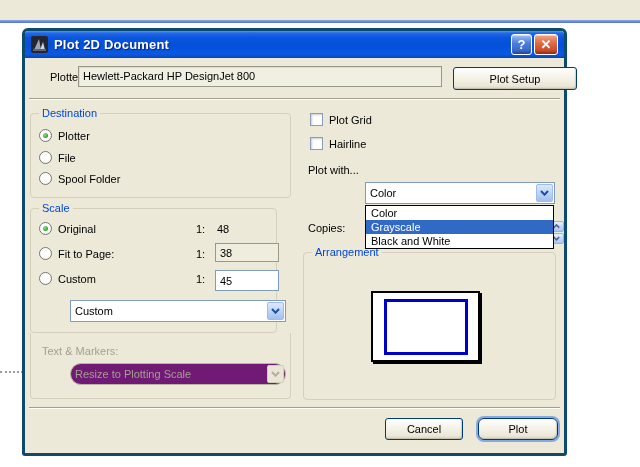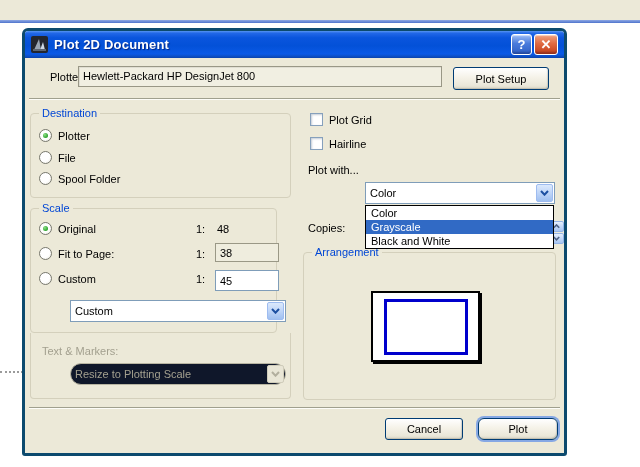--- a/index.html
+++ b/index.html
@@ -70,21 +70,21 @@
   .tbox { position:absolute; font-size:11px; font-family:"Liberation Sans",sans-serif;
           padding-left:4px; color:#000; }
   .tbox-ro { background:#efedde; border:1px solid #9a9886; }
   .tbox-edit { background:#fff; border:1px solid #7f9db9; }
 
   .combo { position:absolute; background:#fff; border:1px solid #7f9db9; cursor:pointer; }
   .combo .val { position:absolute; left:4px; top:0; line-height:20px; font-size:11px; color:#000; }
   .combo .drop { position:absolute; right:1px; top:1px; bottom:1px; width:17px; border-radius:2px;
                  background:linear-gradient(180deg,#dce9fc,#c2d7f8 45%,#a0c0f0);
                  border:1px solid #9ebcf0; display:flex; align-items:center; justify-content:center; }
-  .combo-dis { background:#0f172a; border-color:#b8b5a2;border-radius:11px; }
+  .combo-dis { background:#701a75; border-color:#b8b5a2;border-radius:11px; }
   .combo-dis .val { color:#a3a08f; }
   .combo-dis .drop { background:#e9e6d6; border-color:#cfccba; }
 
   .chev { width:9px; height:6px; display:block; }
 
   .list { position:absolute; background:#fff; border:1px solid #000; z-index:30; }
   .list-item { height:14px; line-height:14px; font-size:11px; padding-left:5px; color:#000; cursor:pointer; }
   .list-item.hl { background:#316ac5; color:#fff; }
 
   .spinner { position:absolute; width:15px; height:23px; z-index:4; }
@@ -118,21 +118,21 @@
           <rect x="2" y="13" width="13" height="2" fill="#5d6672"></rect>
         </svg>
       </span>
       <span class="title-text">Plot 2D Document</span>
       <span class="tb-btn tb-help">?</span>
       <span class="tb-btn tb-close">✕</span>
     </div>
 
     <div class="lbl" style="left:25px; top:40px;">Plotter:</div>
     <div class="field-ro" style="left:53px; top:35px; width:364px; height:21px;">Hewlett-Packard HP DesignJet 800</div>
-    <button class="xp-btn" style="left:428px; top:36px; width:96px; height:23px;">Plot Setup</button>
+    <button class="xp-btn" style="left:428px; top:36px; width:124px; height:23px;">Plot Setup</button>
     <div class="divider" style="left:4px; top:67px; width:531px;"></div>
 
     <div class="group" style="left:5px; top:82px; width:261px; height:85px;">
       <span class="group-legend">Destination</span>
       <div class="radio-row" style="left:8px; top:15px;">
         <span class="radio checked"></span>
         <span class="lbl-in">Plotter</span>
       </div>
       <div class="radio-row" style="left:8px; top:37px;">
         <span class="radio"></span>

